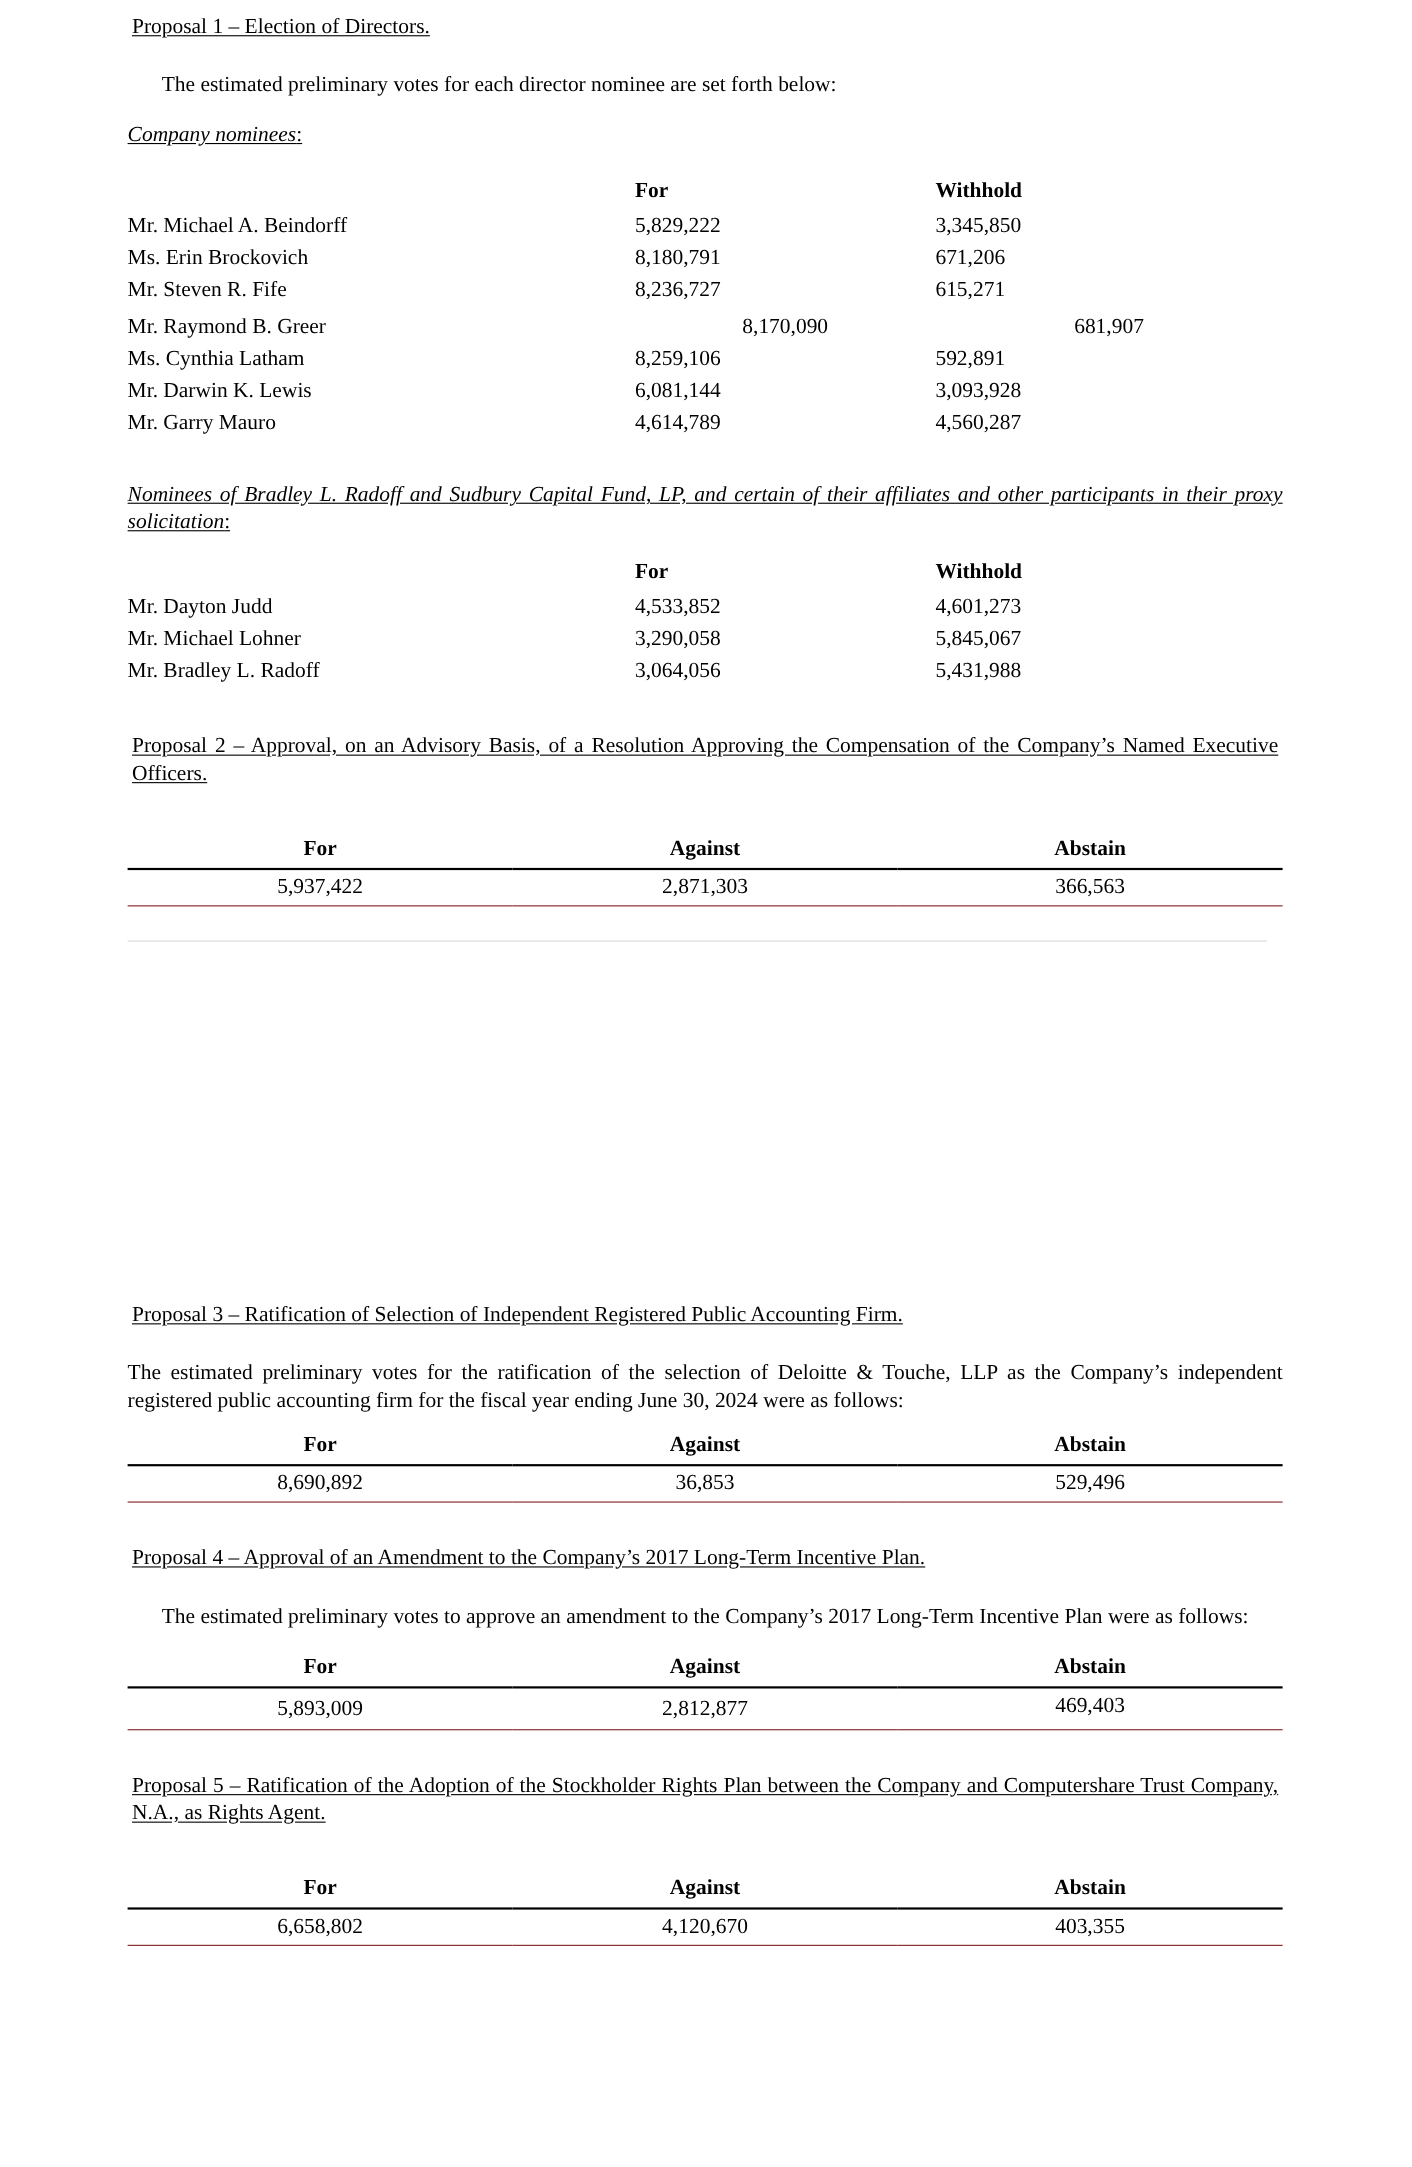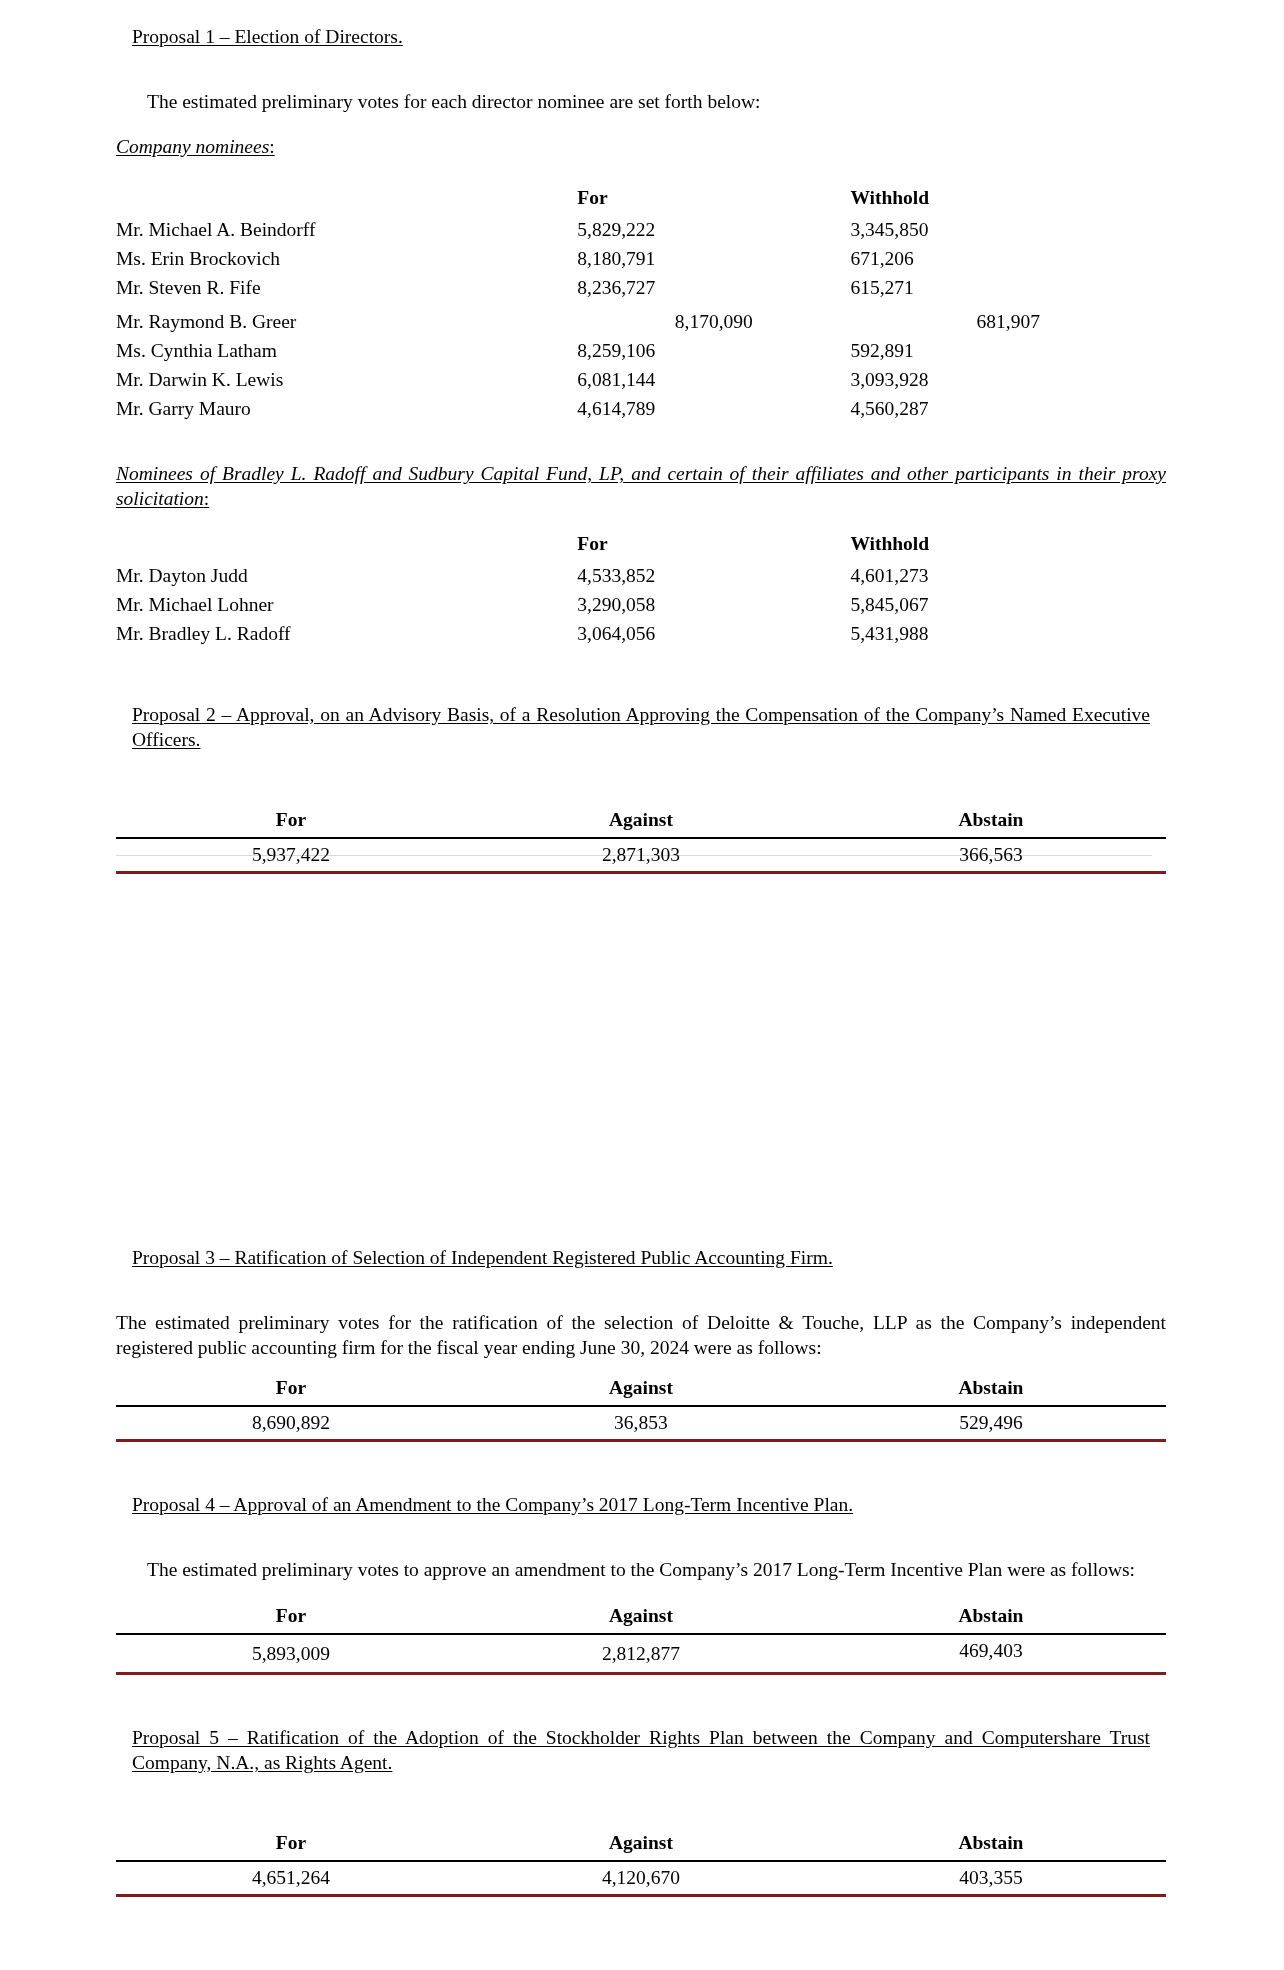--- a/index.html
+++ b/index.html
@@ -27,21 +27,21 @@
     top: 8px;
     width: 1050px;
   }
 
   
   .heading {
     font-size: 19.5px;
     line-height: 25px;
     text-decoration: underline;
     text-underline-offset: 2px;
-    margin: 16px;
+    margin: 4px;
   }
   .heading-just {
     text-align: justify;
     text-align-last: left;
   }
   .para {
     font-size: 19.5px;
     line-height: 25px;
     margin: 0;
     text-align: justify;
@@ -115,21 +115,21 @@
     font-weight: bold;
     text-align: center;
     line-height: 28px;
     padding: 0 0 3px 0;
     border-bottom: 2.5px solid #000;
   }
   .result-table td {
     text-align: center;
     line-height: 26px;
     padding: 3px 0 3px 0;
-    border-bottom: 3px solid #7f1d1d;
+    border-bottom: 1px solid #7f1d1d;
   }
   .result-table .c1 { width: 33.33%; }
   .result-table .c2 { width: 33.33%; }
   .result-table .c3 { width: 33.34%; }
   .result-table td.raised { padding-bottom: 8px; vertical-align: top; }
 
   
   .divider {
     position: absolute;
     left: 116px;
@@ -315,21 +315,21 @@
     <table class="result-table">
       <thead>
         <tr>
           <th class="c1">For</th>
           <th class="c2">Against</th>
           <th class="c3">Abstain</th>
         </tr>
       </thead>
       <tbody>
         <tr>
-          <td>4,651,264</td>
+          <td>6,658,802</td>
           <td>4,120,670</td>
           <td>403,355</td>
         </tr>
       </tbody>
     </table>
 
   </div>
 </div>
 
 </body></html>

